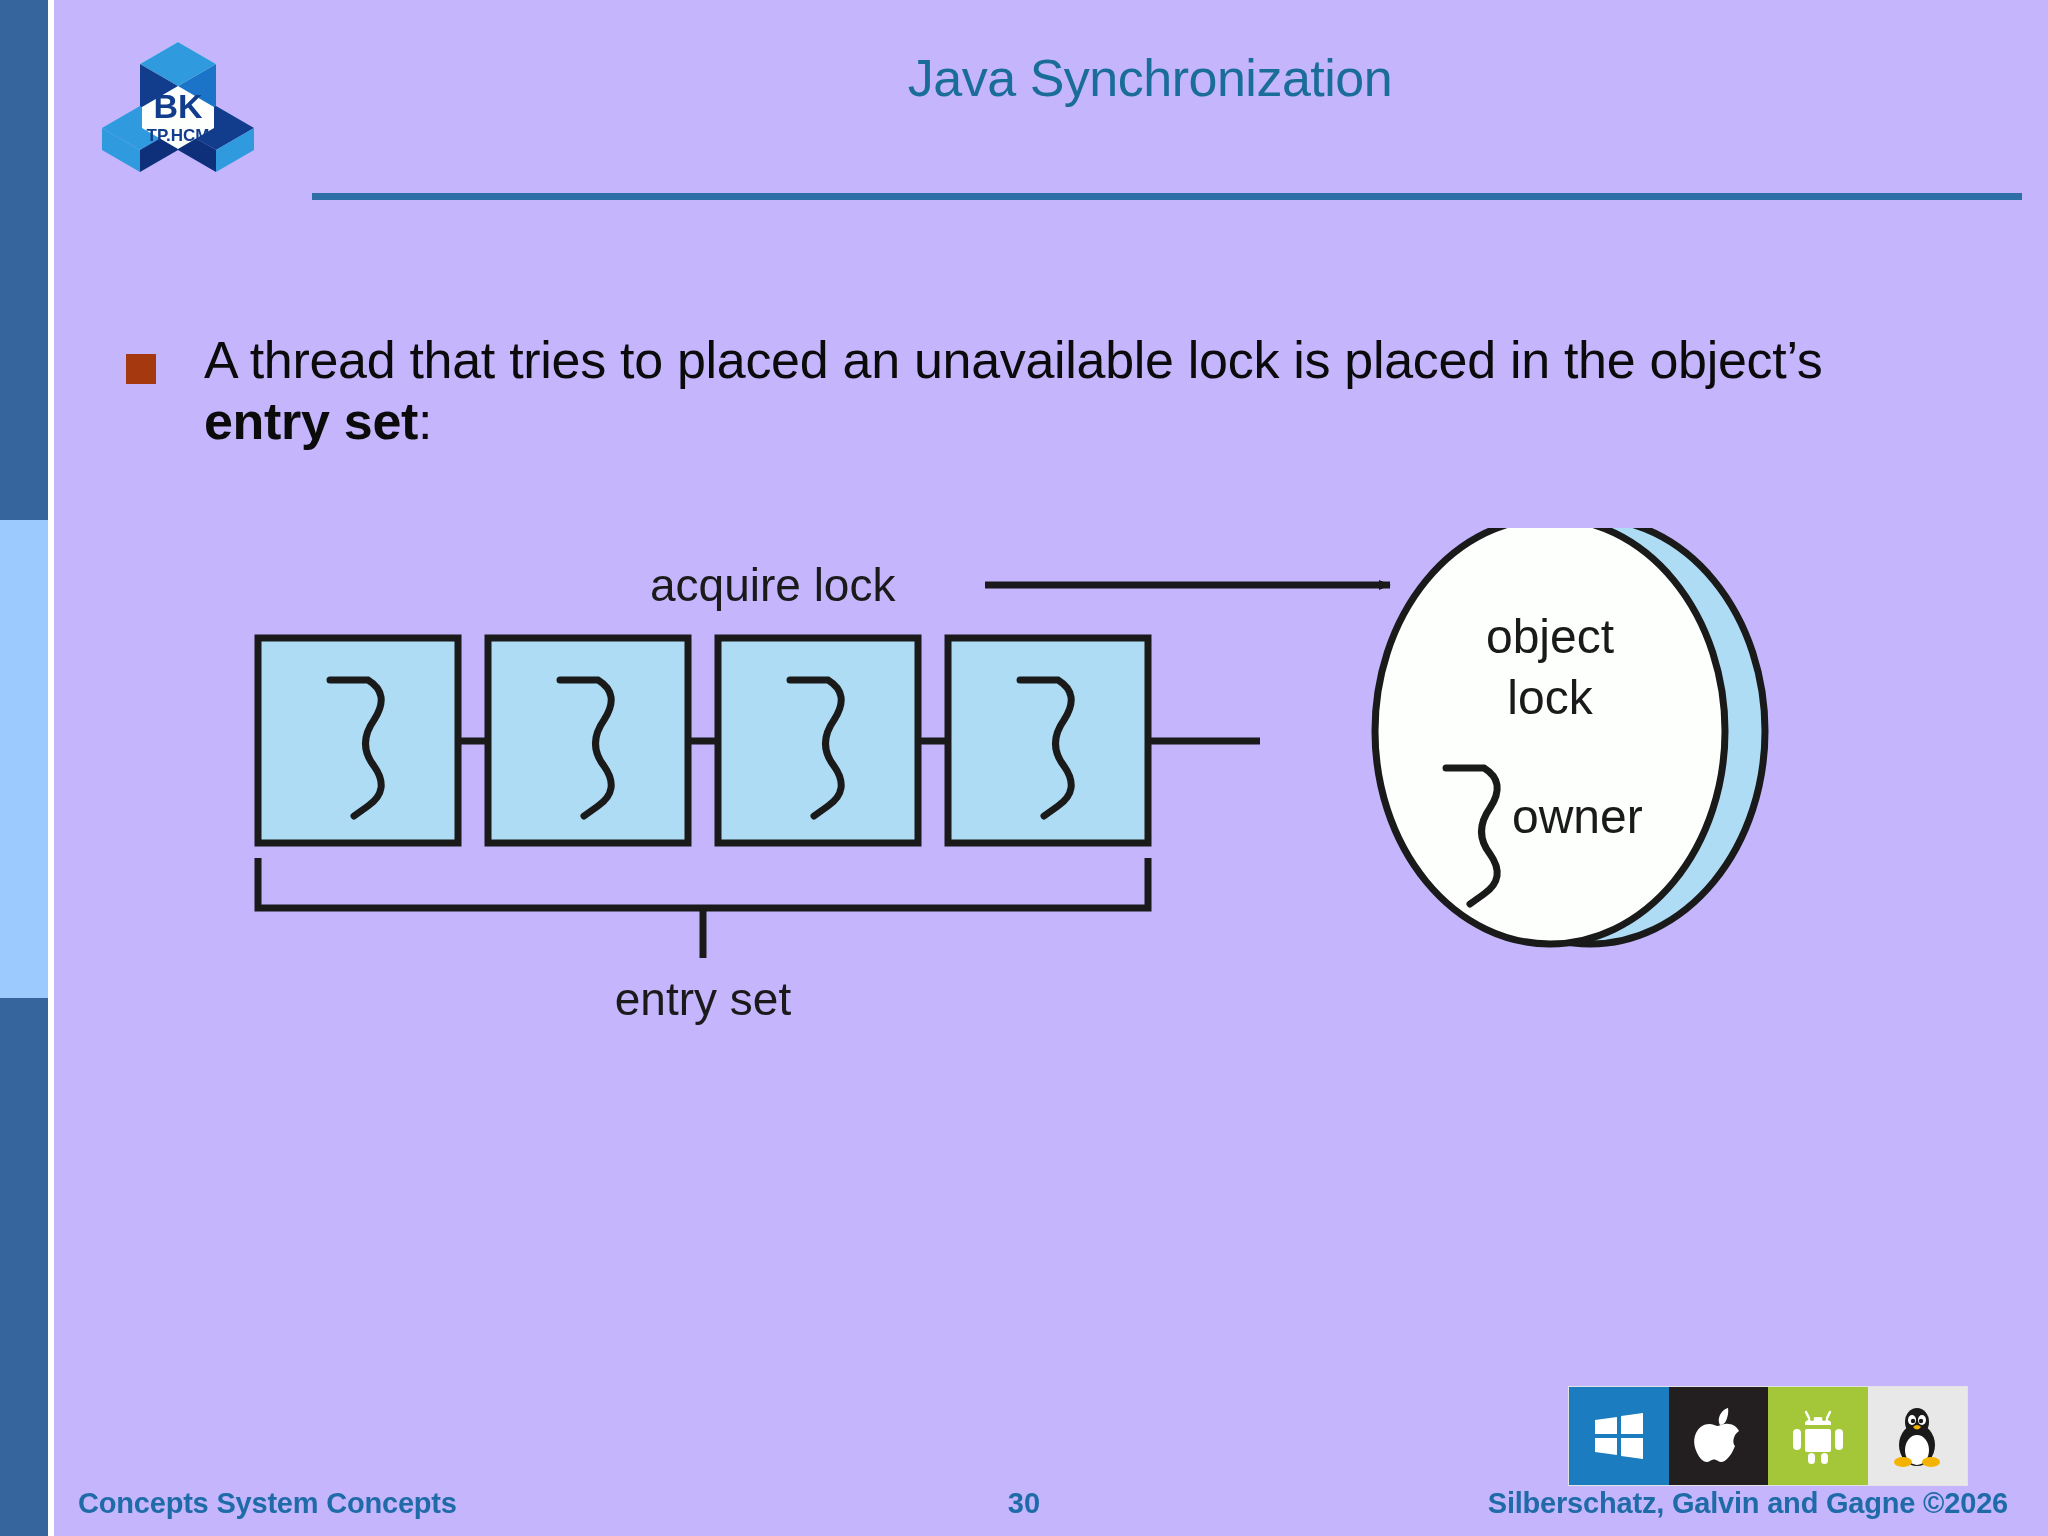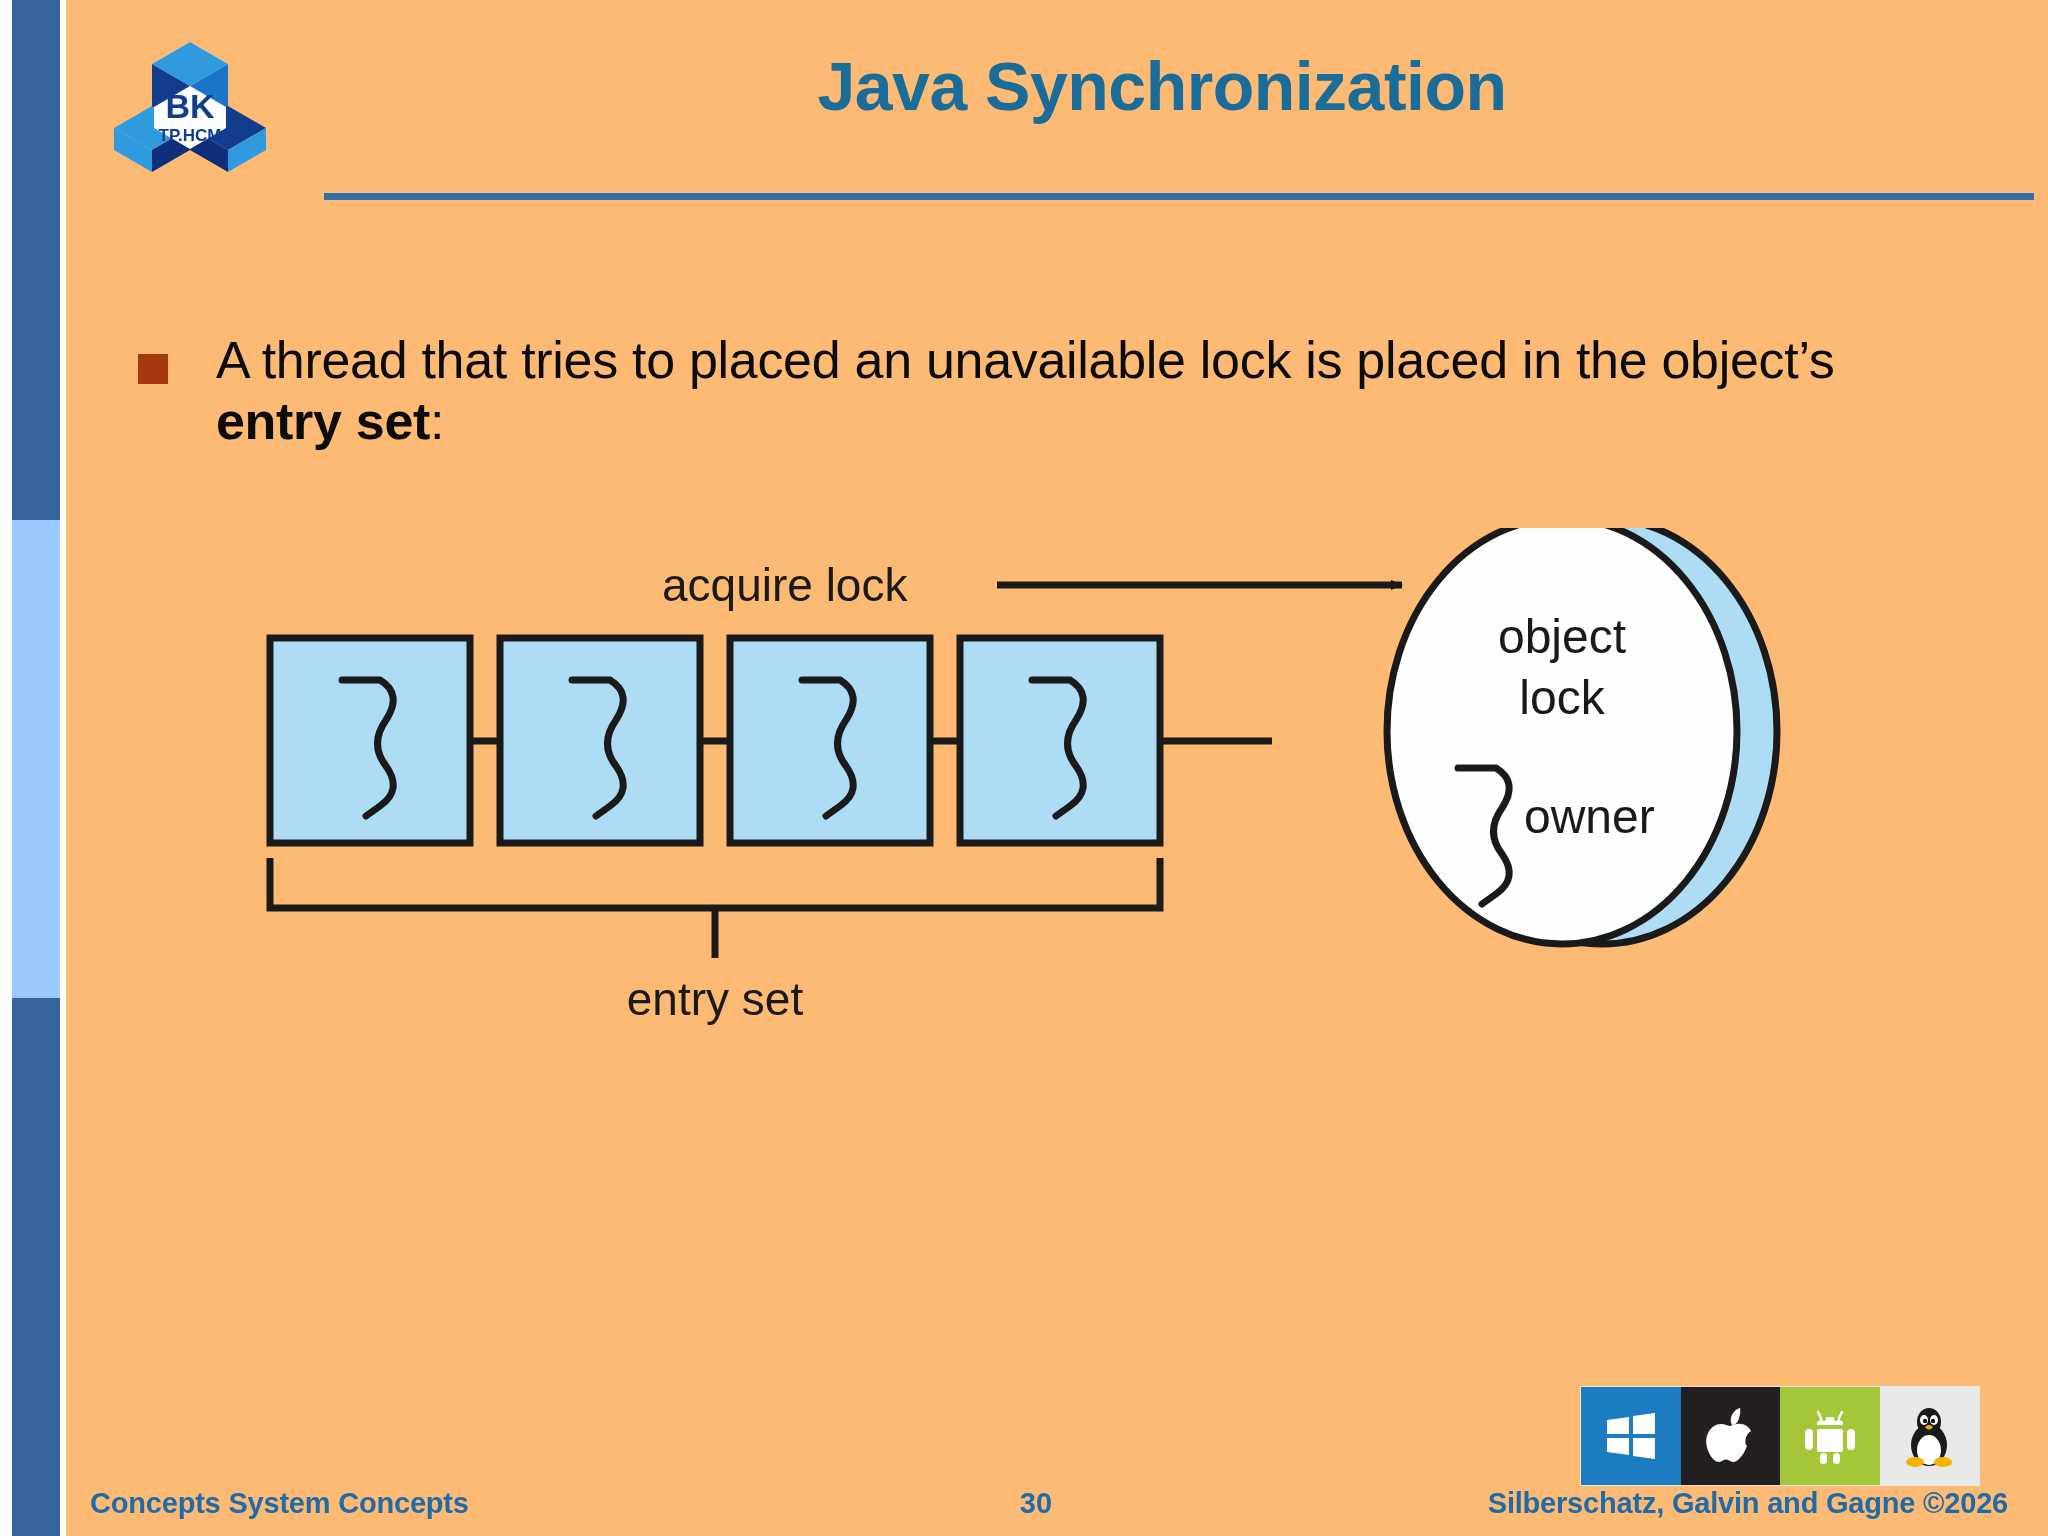--- a/index.html
+++ b/index.html
@@ -3,38 +3,38 @@
 <meta charset="utf-8">
 <style>
   html,body{margin:0;padding:0;}
   body{
     width:2048px;height:1536px;
     background:#FCFFFC;
     font-family:"Liberation Sans", sans-serif;
     overflow:hidden;
     position:relative;
   }
-  .slide{position:absolute;inset:0;background:#fdba74;margin-left:12px;}
+  .slide{position:absolute;inset:0;background:#c4b5fd;}
 
   
   .sidebar{position:absolute;left:0;top:0;width:48px;height:1536px;}
   .band{position:absolute;left:0;width:48px;}
   .band-top{top:0;height:520px;background:#36659E;}
   .band-mid{top:520px;height:478px;background:#9CCAFF;}
   .band-bot{top:998px;height:538px;background:#36659E;}
   .sidebar-gap{position:absolute;left:48px;top:0;width:6px;height:1536px;background:#FDFFFD;}
 
   
   .logo{position:absolute;left:98px;top:36px;width:160px;height:140px;}
   .logo svg{display:block;}
 
   .title{
     position:absolute;left:300px;top:52px;width:1700px;
     text-align:center;
-    font-size:68px;font-weight:bold;
+    font-size:52px;font-weight:normal;
     color:#1A6C99;
     letter-spacing:-0.5px;
     line-height:1;
   }
   .title-rule{
     position:absolute;left:312px;top:193px;width:1710px;height:7px;background:#2F6FA8;
   }
 
   
   .bullet-row{position:absolute;left:126px;top:330px;width:1830px;}

